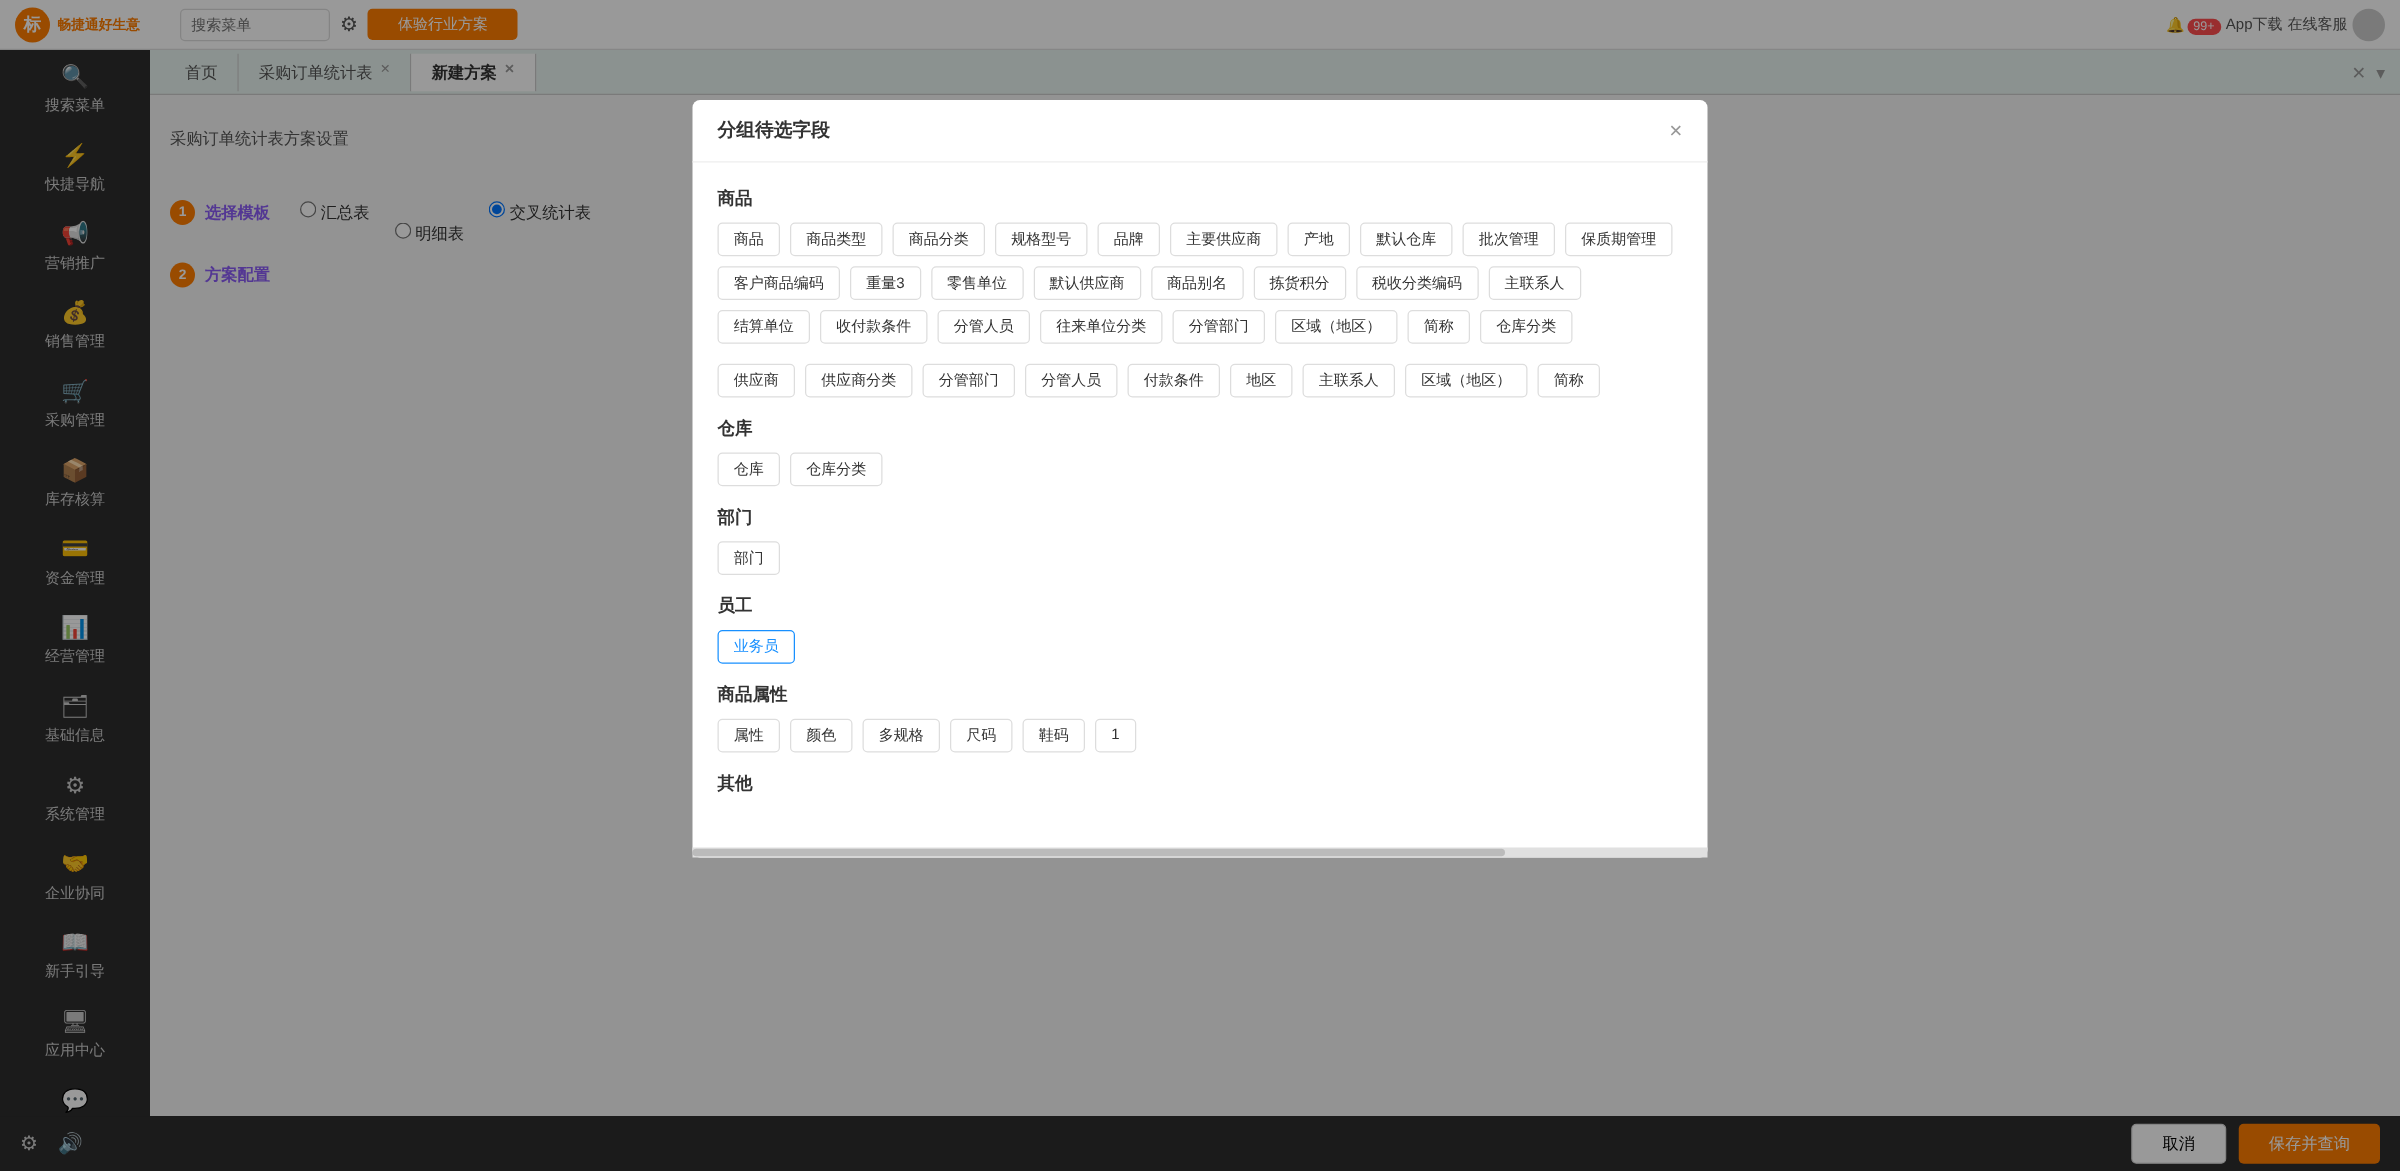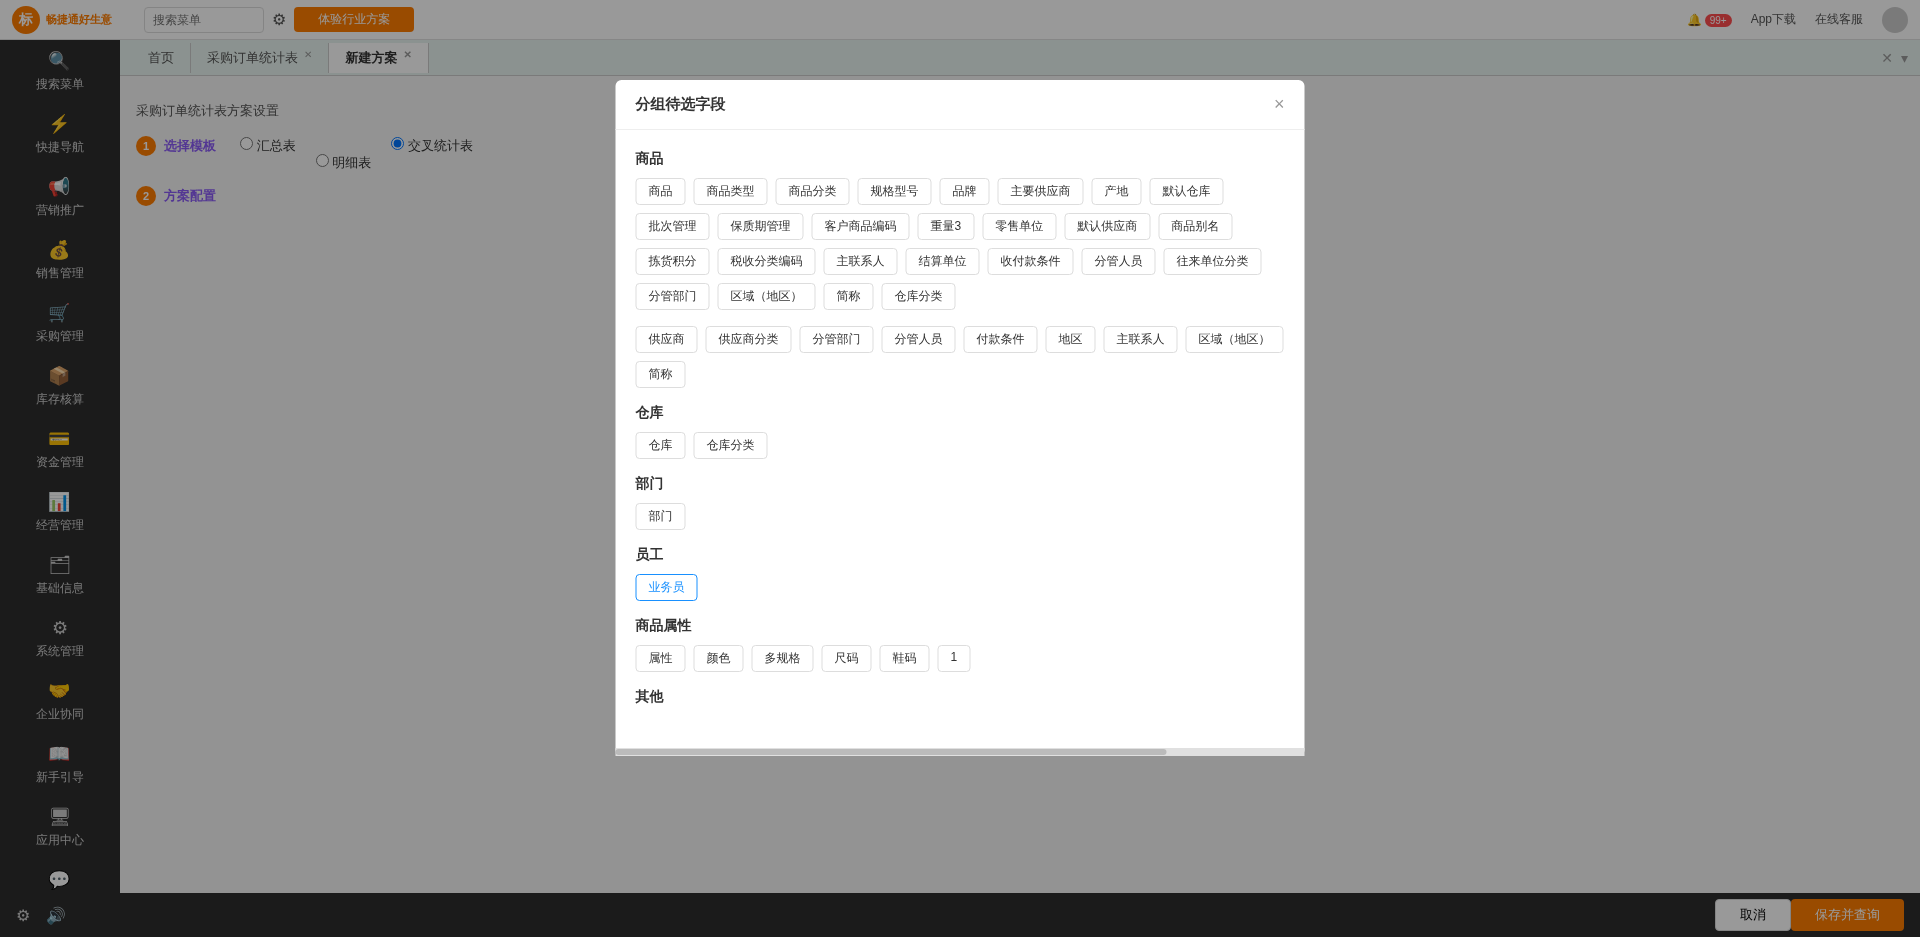--- a/index.html
+++ b/index.html
@@ -41,21 +41,21 @@
     .top-search {
       width: 120px; height: 26px;
       border: 1px solid #ddd; border-radius: 4px;
       padding: 0 8px; font-size: 12px; color: #999;
     }
     .top-btn-plan {
       background: #ff7d00; color: #fff; border: none;
       padding: 4px 24px; border-radius: 4px; cursor: pointer; font-size: 12px;
     }
     .top-right {
-      display: flex; align-items: center; gap: 19px; font-size: 12px; color: #555; justify-content: space-between;
+      display: flex; align-items: center; gap: 4px; font-size: 12px; color: #555; justify-content: space-between;
     }
     .notification-badge {
       background: #ff4d4f; color: #fff; border-radius: 10px;
       padding: 1px 5px; font-size: 10px; margin-left: 2px;
     }
 
     
     .sidebar {
       width: 120px;
       background: #2d2d2d;
@@ -105,21 +105,21 @@
       position: fixed;
       top: 0; left: 0; right: 0; bottom: 0;
       background: rgba(0,0,0,0.4);
       z-index: 200;
     }
 
     
     .modal {
       position: fixed;
       top: 80px; left: 50%; transform: translateX(-50%);
-      width: 689px;
+      width: 812px;
       max-height: calc(100vh - 120px);
       background: #fff;
       border-radius: 6px;
       z-index: 300;
       display: flex; flex-direction: column;
     }
     .modal-header {
       padding: 14px 20px;
       border-bottom: 1px solid #eee;
       display: flex; align-items: center; justify-content: space-between;
@@ -151,21 +151,21 @@
 
     
     .modal-body::-webkit-scrollbar { width: 6px; }
     .modal-body::-webkit-scrollbar-track { background: #f0f0f0; }
     .modal-body::-webkit-scrollbar-thumb { background: #ccc; border-radius: 3px; }
 
     
     .page-content {
       padding: 10px 0;
     }
-    .page-subtitle { font-size: 13px; color: #555; margin-bottom: 0; }
+    .page-subtitle { font-size: 13px; color: #555; margin-bottom: 24px; }
     .section-step {
       display: flex; align-items: center; gap: 8px; margin-bottom: 14px;
     }
     .step-badge {
       width: 20px; height: 20px; background: #ff7d00; color: #fff;
       border-radius: 50%; display: flex; align-items: center; justify-content: center;
       font-size: 11px; font-weight: bold; flex-shrink: 0;
     }
     .step-label { font-size: 13px; font-weight: bold; color: #8b5cf6; }
 
@@ -173,21 +173,21 @@
     .bottom-bar {
       position: fixed; bottom: 0; left: 0; right: 0;
       height: 44px; background: #2d2d2d;
       display: flex; align-items: center; justify-content: space-between;
       padding: 0 16px; z-index: 90;
     }
     .bottom-icons { display: flex; gap: 16px; }
     .bottom-icon { color: #ccc; font-size: 16px; cursor: pointer; }
 
     .bottom-right-btns {
-      display: flex; 
+      display: flex; gap: 10px;
     }
     .footer-cancel {
       padding: 6px 24px; border: 1px solid #ddd; background: #fff;
       border-radius: 4px; cursor: pointer; font-size: 13px;
     }
     .footer-save {
       padding: 6px 24px; background: #ff7d00; color: #fff;
       border: none; border-radius: 4px; cursor: pointer; font-size: 13px;
     }
 

